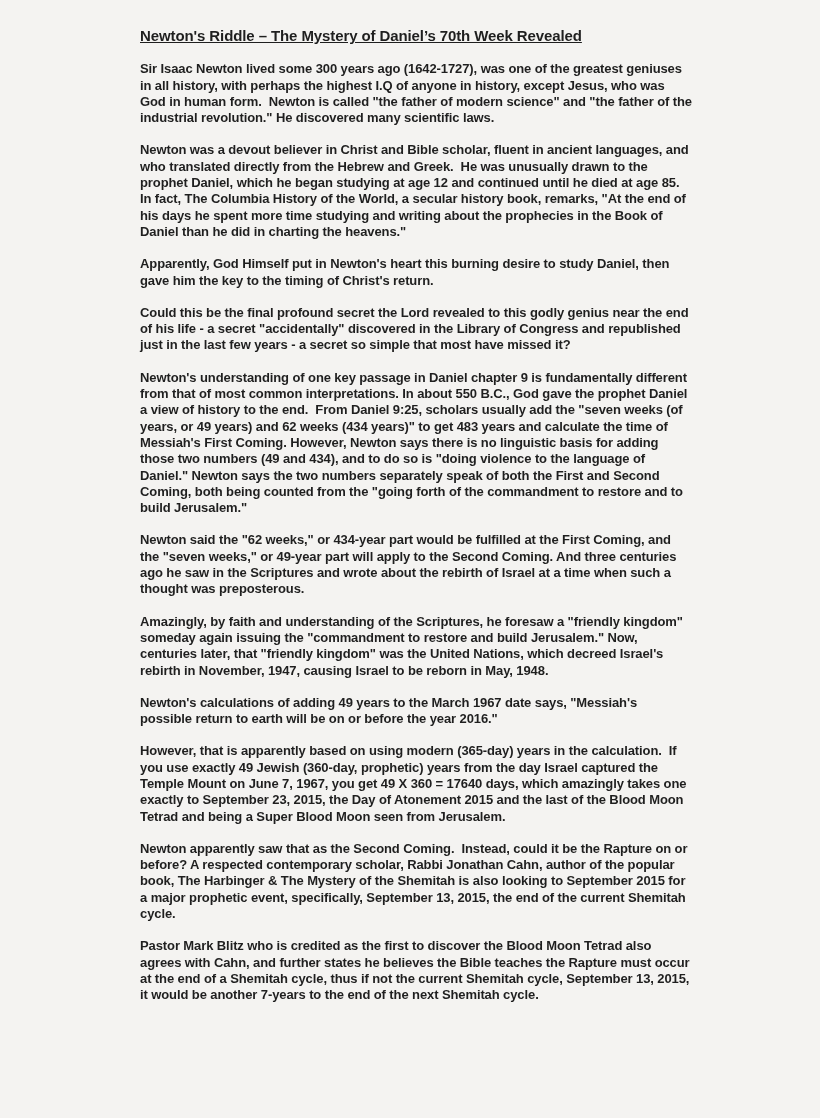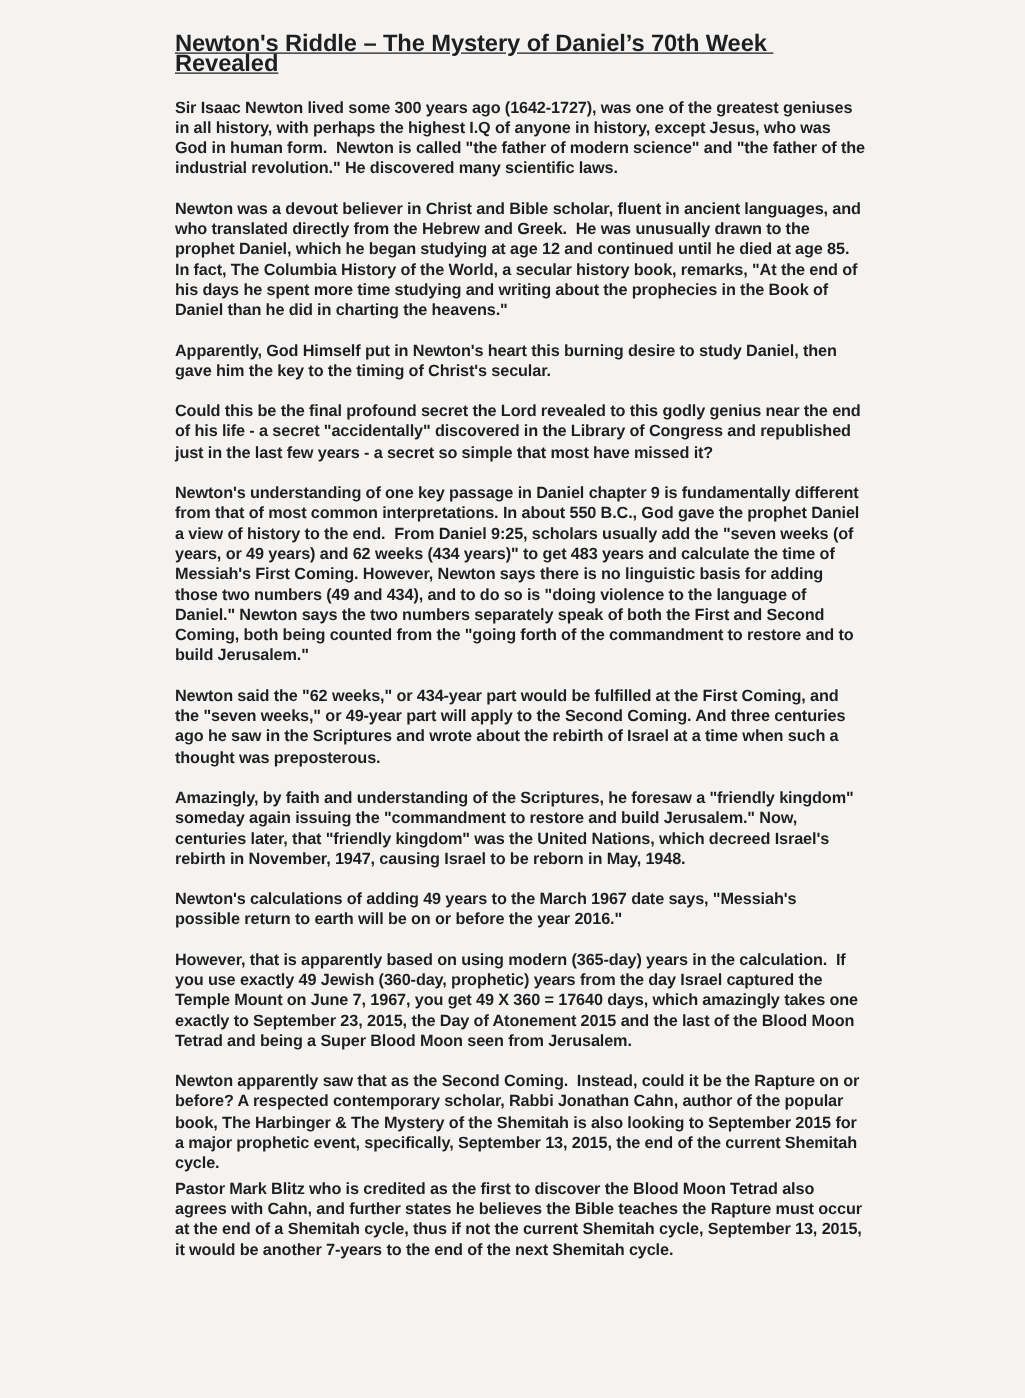--- a/index.html
+++ b/index.html
@@ -18,45 +18,45 @@
     left: 140px;
     top: 28px;
     width: 552px;
     color: var(--text-color, #1f1f1f);
     font-weight: 700;
     font-size: 13px;
     line-height: 16.3px;
     letter-spacing: -0.1px;
   }
   .doc-title {
-    font-size: 19px;
+    font-size: 15px;
     font-weight: 700;
     text-decoration: underline;
     margin: 0 0 17px 0;
     white-space: pre-wrap;
   }
   .para {
     margin: 16px 0 0 0;
     white-space: pre-wrap;
   }
   .para.first {
     margin-top: 16px;
   }
   .para.attached {
-    margin-top: 4px;
+    margin-top: 16px;
   }
 </style>
 </head>
 <body style="--page-bg: #f4f3f1; --text-color: #1f1f1f;">
 
 <div class="doc">
   <h1 class="doc-title">Newton's Riddle – The Mystery of Daniel’s 70th Week Revealed</h1>
   <p class="para first">Sir Isaac Newton lived some 300 years ago (1642-1727), was one of the greatest geniuses in all history, with perhaps the highest I.Q of anyone in history, except Jesus, who was God in human form.  Newton is called "the father of modern science" and "the father of the industrial revolution." He discovered many scientific laws.</p>
   <p class="para">Newton was a devout believer in Christ and Bible scholar, fluent in ancient languages, and who translated directly from the Hebrew and Greek.  He was unusually drawn to the prophet Daniel, which he began studying at age 12 and continued until he died at age 85. In fact, The Columbia History of the World, a secular history book, remarks, "At the end of his days he spent more time studying and writing about the prophecies in the Book of Daniel than he did in charting the heavens."</p>
-  <p class="para">Apparently, God Himself put in Newton's heart this burning desire to study Daniel, then gave him the key to the timing of Christ's secular.</p>
+  <p class="para">Apparently, God Himself put in Newton's heart this burning desire to study Daniel, then gave him the key to the timing of Christ's return.</p>
   <p class="para">Could this be the final profound secret the Lord revealed to this godly genius near the end of his life - a secret "accidentally" discovered in the Library of Congress and republished just in the last few years - a secret so simple that most have missed it?</p>
   <p class="para">Newton's understanding of one key passage in Daniel chapter 9 is fundamentally different from that of most common interpretations. In about 550 B.C., God gave the prophet Daniel a view of history to the end.  From Daniel 9:25, scholars usually add the "seven weeks (of years, or 49 years) and 62 weeks (434 years)" to get 483 years and calculate the time of Messiah's First Coming. However, Newton says there is no linguistic basis for adding those two numbers (49 and 434), and to do so is "doing violence to the language of Daniel." Newton says the two numbers separately speak of both the First and Second Coming, both being counted from the "going forth of the commandment to restore and to build Jerusalem."</p>
   <p class="para">Newton said the "62 weeks," or 434-year part would be fulfilled at the First Coming, and the "seven weeks," or 49-year part will apply to the Second Coming. And three centuries ago he saw in the Scriptures and wrote about the rebirth of Israel at a time when such a thought was preposterous.</p>
   <p class="para">Amazingly, by faith and understanding of the Scriptures, he foresaw a "friendly kingdom" someday again issuing the "commandment to restore and build Jerusalem." Now, centuries later, that "friendly kingdom" was the United Nations, which decreed Israel's rebirth in November, 1947, causing Israel to be reborn in May, 1948.</p>
   <p class="para">Newton's calculations of adding 49 years to the March 1967 date says, "Messiah's possible return to earth will be on or before the year 2016."</p>
   <p class="para">However, that is apparently based on using modern (365-day) years in the calculation.  If you use exactly 49 Jewish (360-day, prophetic) years from the day Israel captured the Temple Mount on June 7, 1967, you get 49 X 360 = 17640 days, which amazingly takes one exactly to September 23, 2015, the Day of Atonement 2015 and the last of the Blood Moon Tetrad and being a Super Blood Moon seen from Jerusalem.</p>
   <p class="para">Newton apparently saw that as the Second Coming.  Instead, could it be the Rapture on or before? A respected contemporary scholar, Rabbi Jonathan Cahn, author of the popular book, The Harbinger &amp; The Mystery of the Shemitah is also looking to September 2015 for a major prophetic event, specifically, September 13, 2015, the end of the current Shemitah cycle.</p>
   <p class="para attached">Pastor Mark Blitz who is credited as the first to discover the Blood Moon Tetrad also agrees with Cahn, and further states he believes the Bible teaches the Rapture must occur at the end of a Shemitah cycle, thus if not the current Shemitah cycle, September 13, 2015, it would be another 7-years to the end of the next Shemitah cycle.</p>
 </div>
 

